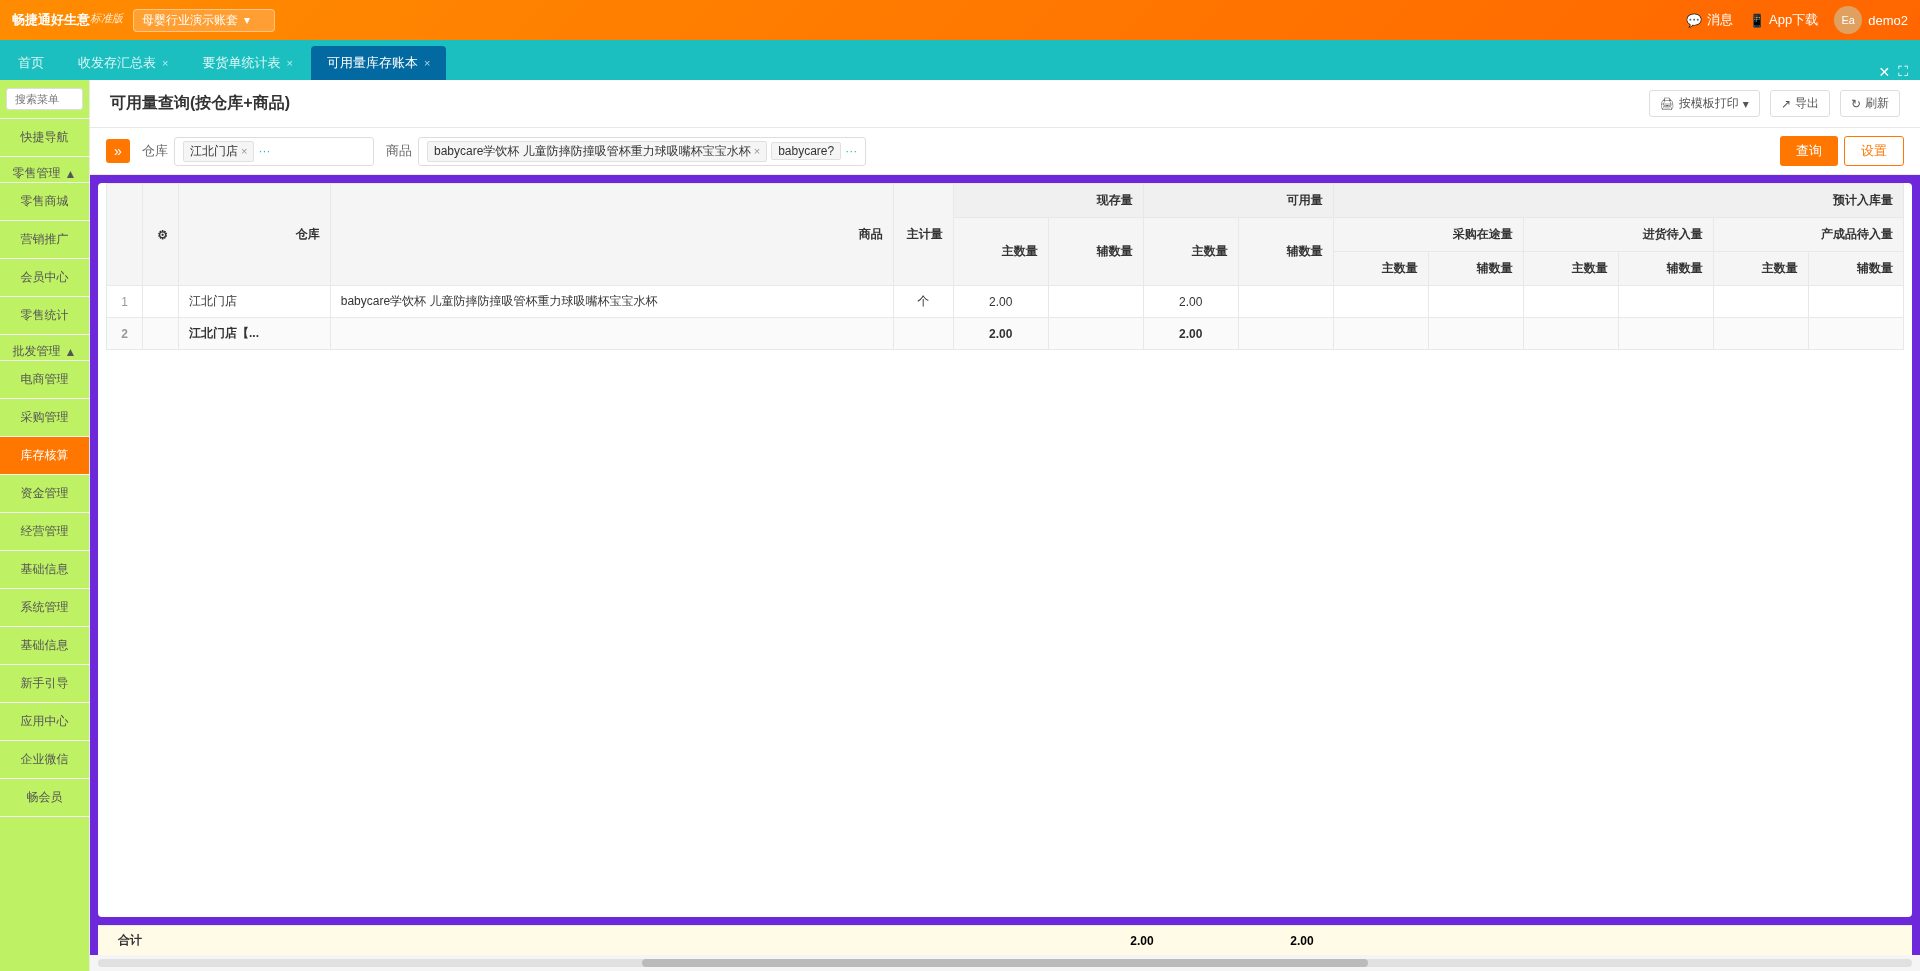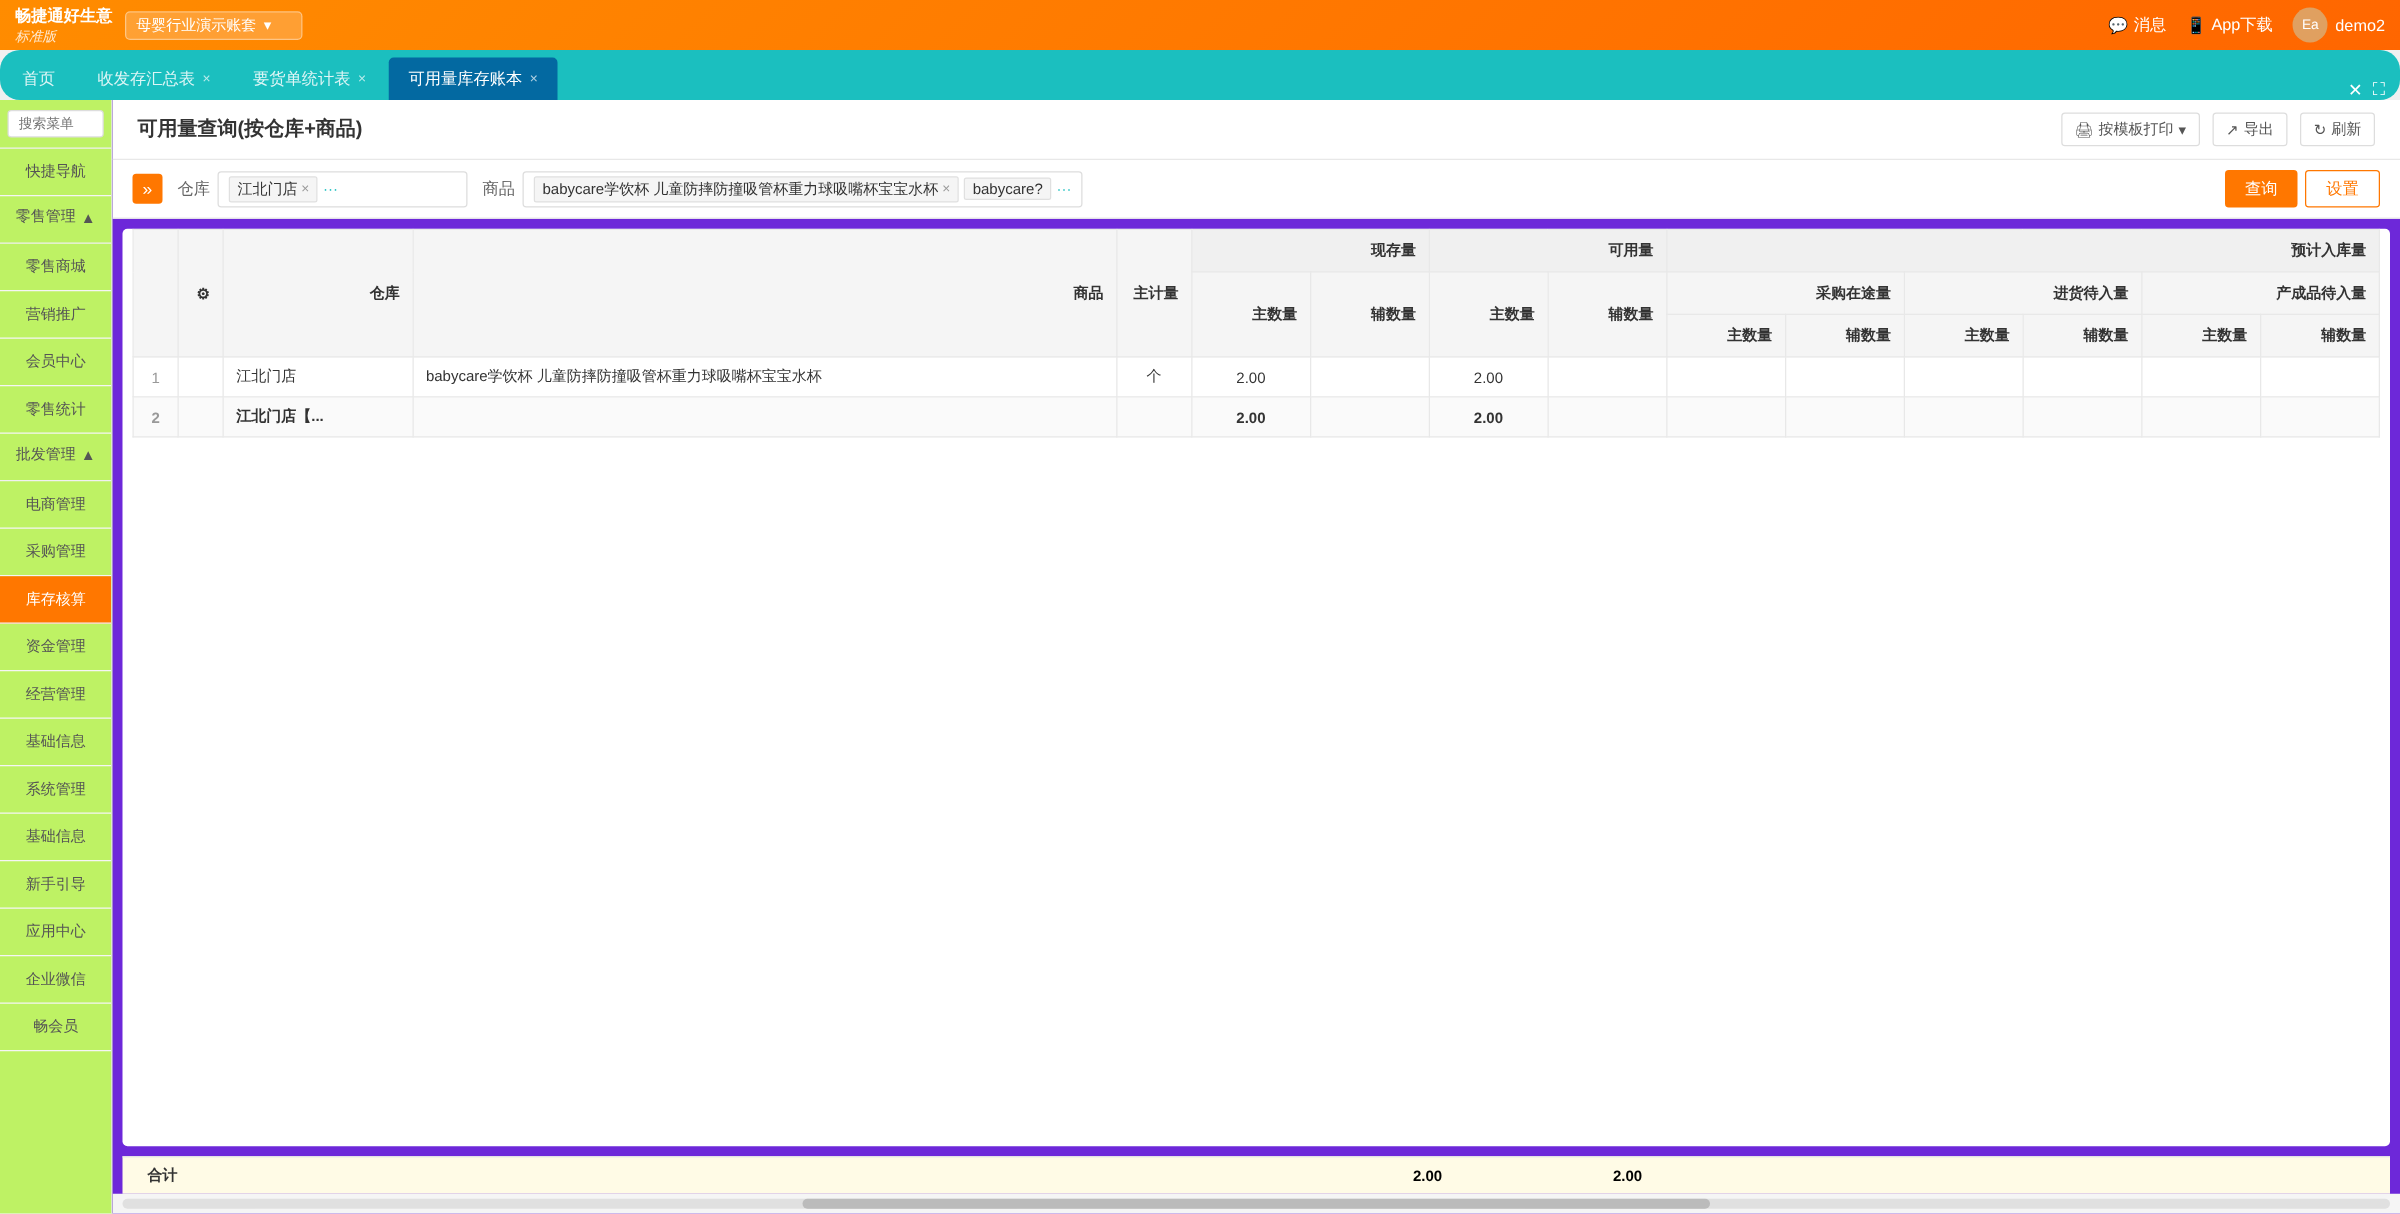--- a/index.html
+++ b/index.html
@@ -34,21 +34,20 @@
     .avatar { width: 28px; height: 28px; border-radius: 50%; background: #e0a060; display: flex; align-items: center; justify-content: center; color: white; font-size: 11px; overflow: hidden; }
 
     
     .nav-tabs {
       height: 40px;
       background: #1bbfbf;
       display: flex;
       align-items: flex-end;
       padding-left: 0;
       flex-shrink: 0;
-      border-radius: 16px;
     }
     .nav-tab {
       padding: 0 16px;
       height: 34px;
       display: flex;
       align-items: center;
       gap: 6px;
       cursor: pointer;
       color: rgba(255,255,255,0.85);
       font-size: 13px;
@@ -93,21 +92,21 @@
     .sidebar-item {
       padding: 10px 6px;
       text-align: center;
       cursor: pointer;
       color: #555;
       font-size: 12px;
       border-bottom: 1px solid #f5f5f5;
     }
     .sidebar-item.active { color: white; background: #ff7700; }
     .sidebar-section {
-      padding: 8px 6px 12px;
+      padding: 8px 6px 0;
       font-size: 12px;
       display: flex;
       align-items: center;
       justify-content: center;
       gap: 4px;
       cursor: pointer;
       color: #555;
       border-bottom: 1px solid #f0f0f0;
     }
 
@@ -238,21 +237,21 @@
     .group-row td { background: #fafafa; font-weight: bold; }
 
     
     .th-group { background: #f0f0f0; }
   </style>
 </head>
 <body>
 
 <div class="top-bar">
   <div class="top-bar-left">
-    <div style="display:flex;flex-direction:column;align-items:flex-start;">
+    <div style="display:flex;flex-direction:row;align-items:flex-start;">
       <span class="logo-text">畅捷通好生意</span>
       <span class="sub-text">标准版</span>
     </div>
     <div class="industry-selector">
       <span>母婴行业演示账套</span>
       <span>▾</span>
     </div>
   </div>
   <div class="top-bar-right">
     <span>

